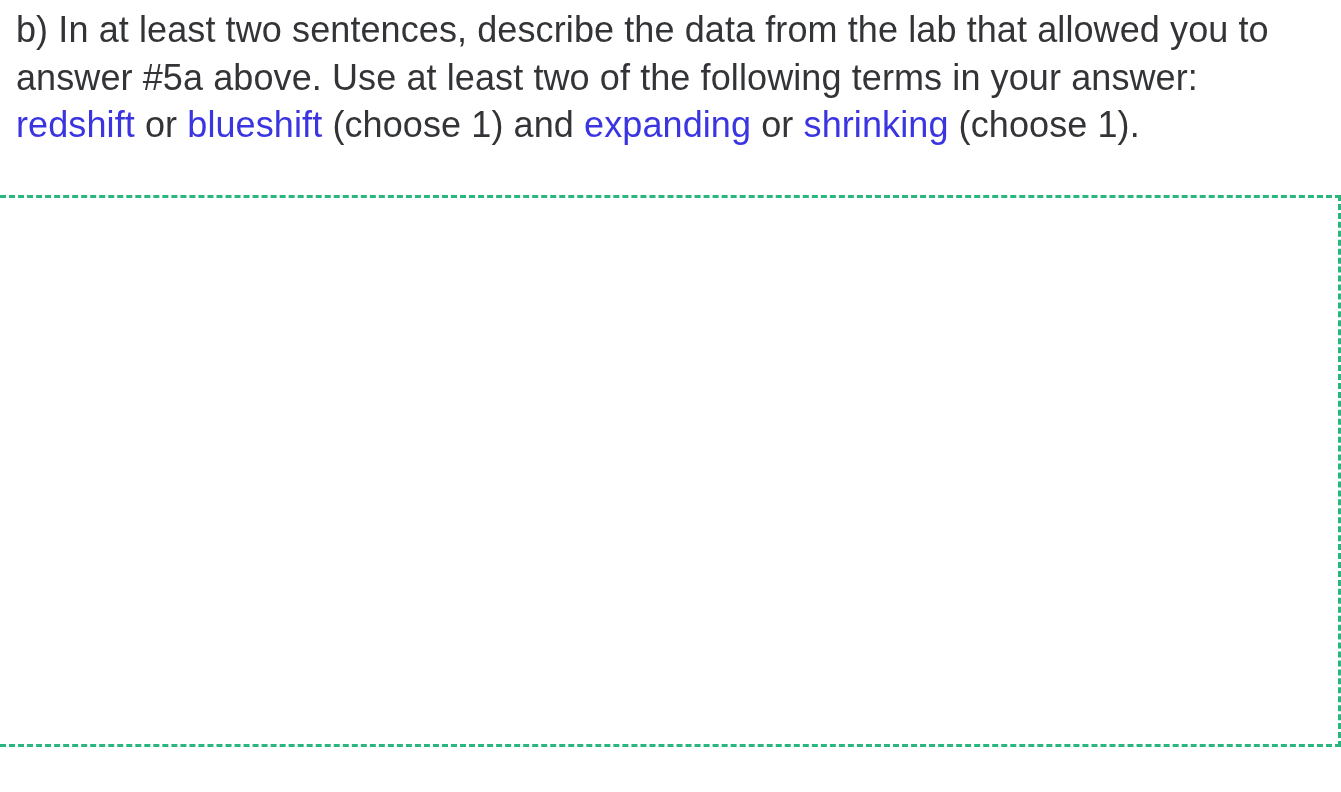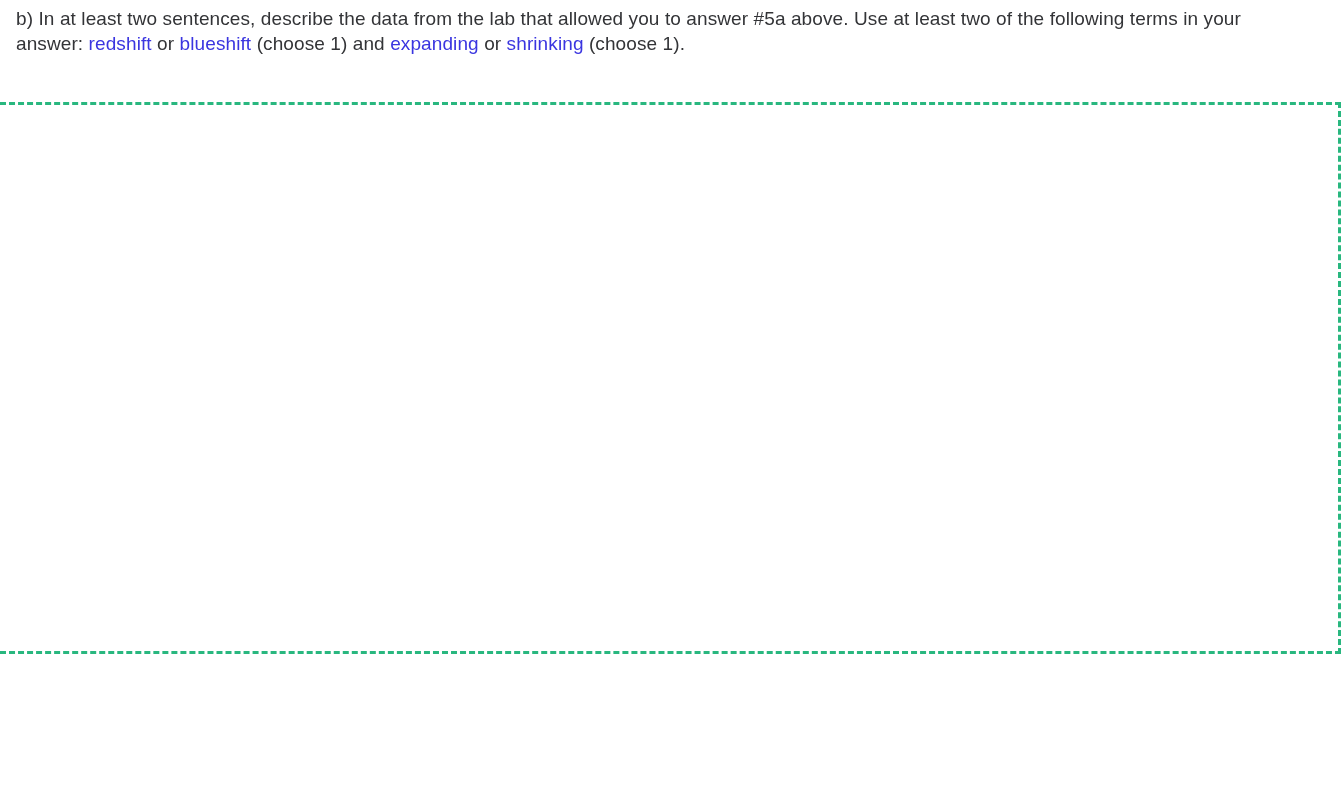--- a/index.html
+++ b/index.html
@@ -11,21 +11,21 @@
       font-family: "Helvetica Neue", Helvetica, Arial, sans-serif;
       background: #ffffff;
       width: 1341px;
       height: 792px;
       overflow: hidden;
     }
     .content {
       padding: 6px 0 0 16px;
     }
     .question-text {
-      font-size: 19px;
+      font-size: 36px;
       line-height: 1.32;
       color: #333437;
       font-weight: 400;
       letter-spacing: 0.1px;
       max-width: 1290px;
     }
     .keyword {
       color: #3a35e0;
     }
     .answer-box {

